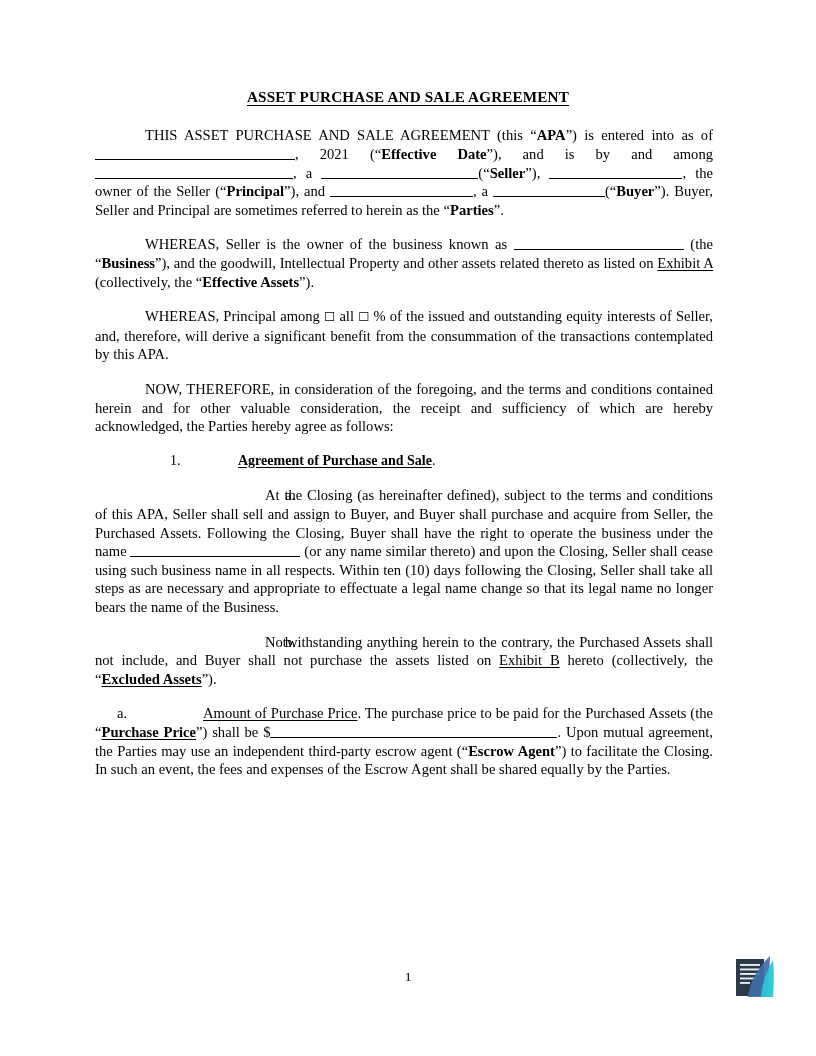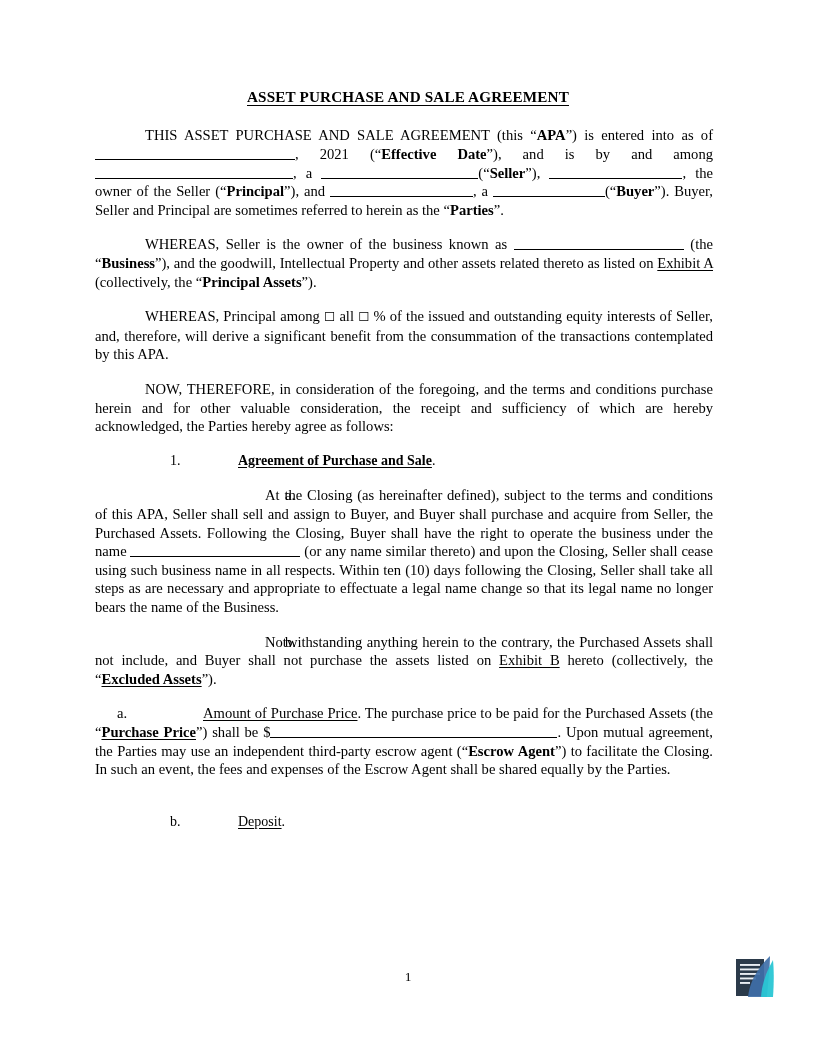--- a/index.html
+++ b/index.html
@@ -106,37 +106,36 @@
 <body>
 
 <div class="page">
 
   <div class="content">
 
     <h1 class="doc-title"><span>ASSET PURCHASE AND SALE AGREEMENT</span></h1>
 
     <p class="para indent-1"><span>THIS ASSET PURCHASE AND SALE AGREEMENT (this “</span><b>APA</b><span>”) is entered into as of </span><span class="blank w200"></span><span>, 2021 (“</span><b>Effective Date</b><span>”), and is by and among </span><span class="blank w198"></span><span>, a </span><span class="blank w155"></span><span>(“</span><b>Seller</b><span>”), </span><span class="blank w133"></span><span>, the owner of the Seller (“</span><b>Principal</b><span>”), and </span><span class="blank w140"></span><span>, a </span><span class="blank w110"></span><span>(“</span><b>Buyer</b><span>”). Buyer, Seller and Principal are sometimes referred to herein as the “</span><b>Parties</b><span>”.</span></p>
 
-    <p class="para indent-1"><span>WHEREAS, Seller is the owner of the business known as </span><span class="blank w170"></span><span> (the “</span><b>Business</b><span>”), and the goodwill, Intellectual Property and other assets related thereto as listed on </span><span class="u">Exhibit A</span><span> (collectively, the “</span><b>Principal Assets</b><span>”).</span></p>
+    <p class="para indent-1"><span>WHEREAS, Seller is the owner of the business known as </span><span class="blank w170"></span><span> (the “</span><b>Business</b><span>”), and the goodwill, Intellectual Property and other assets related thereto as listed on </span><span class="u">Exhibit A</span><span> (collectively, the “</span><b>Effective Assets</b><span>”).</span></p>
 
 
     <p class="para indent-1"><span>WHEREAS, Principal among </span><span class="chk">☐</span><span> all </span><span class="chk">☐</span><span> % of the issued and outstanding equity interests of Seller, and, therefore, will derive a significant benefit from the consummation of the transactions contemplated by this APA.</span></p>
 
-    <p class="para indent-1">NOW, THEREFORE, in consideration of the foregoing, and the terms and conditions purchase herein and for other valuable consideration, the receipt and sufficiency of which are hereby acknowledged, the Parties hereby agree as follows:</p>
+    <p class="para indent-1">NOW, THEREFORE, in consideration of the foregoing, and the terms and conditions contained herein and for other valuable consideration, the receipt and sufficiency of which are hereby acknowledged, the Parties hereby agree as follows:</p>
 
     <p class="listrow"><span class="num-1">1.</span><span class="bu">Agreement of Purchase and Sale</span><span>.</span></p>
 
     <p class="para indent-2"><span class="sub-a">a.</span><span>At the Closing (as hereinafter defined), subject to the terms and conditions of this APA, Seller shall sell and assign to Buyer, and Buyer shall purchase and acquire from Seller, the Purchased Assets. Following the Closing, Buyer shall have the right to operate the business under the name </span><span class="blank w170"></span><span> (or any name similar thereto) and upon the Closing, Seller shall cease using such business name in all respects. Within ten (10) days following the Closing, Seller shall take all steps as are necessary and appropriate to effectuate a legal name change so that its legal name no longer bears the name of the Business.</span></p>
 
     <p class="para indent-2"><span class="sub-a">b.</span><span>Notwithstanding anything herein to the contrary, the Purchased Assets shall not include, and Buyer shall not purchase the assets listed on </span><span class="u">Exhibit B</span><span> hereto (collectively, the “</span><span class="bu">Excluded Assets</span><span>”).</span></p>
 
 
     <p class="para"><span style="display:inline-block;width:22px"></span><span class="sub-a" style="width:86px">a.</span><span class="u">Amount of Purchase Price</span><span>. The purchase price to be paid for the Purchased Assets (the “</span><span class="bu">Purchase Price</span><span>”) shall be $</span><span class="blank w285"></span><span>. Upon mutual agreement, the Parties may use an independent third-party escrow agent (“</span><b>Escrow Agent</b><span>”) to facilitate the Closing. In such an event, the fees and expenses of the Escrow Agent shall be shared equally by the Parties.</span></p>
 
-    <p class="listrow" style="margin-top:34px"><span class="num-1" style="width:68px;margin-left:75px">b.</span><span class="u">Deposit</span><span>.</span></p>
 
   </div>
 
   <div class="page-number">1</div>
 
   <div class="logo">
     <svg viewBox="0 0 56 56" width="56" height="56">
       <path d="M10 9 L38 9 L38 46 L10 46 Z" fill="#2b3a4a"></path>
       <rect x="14" y="14" width="20" height="1.9" fill="#e8edf2"></rect>
       <rect x="14" y="18.5" width="20" height="1.9" fill="#e8edf2"></rect>

